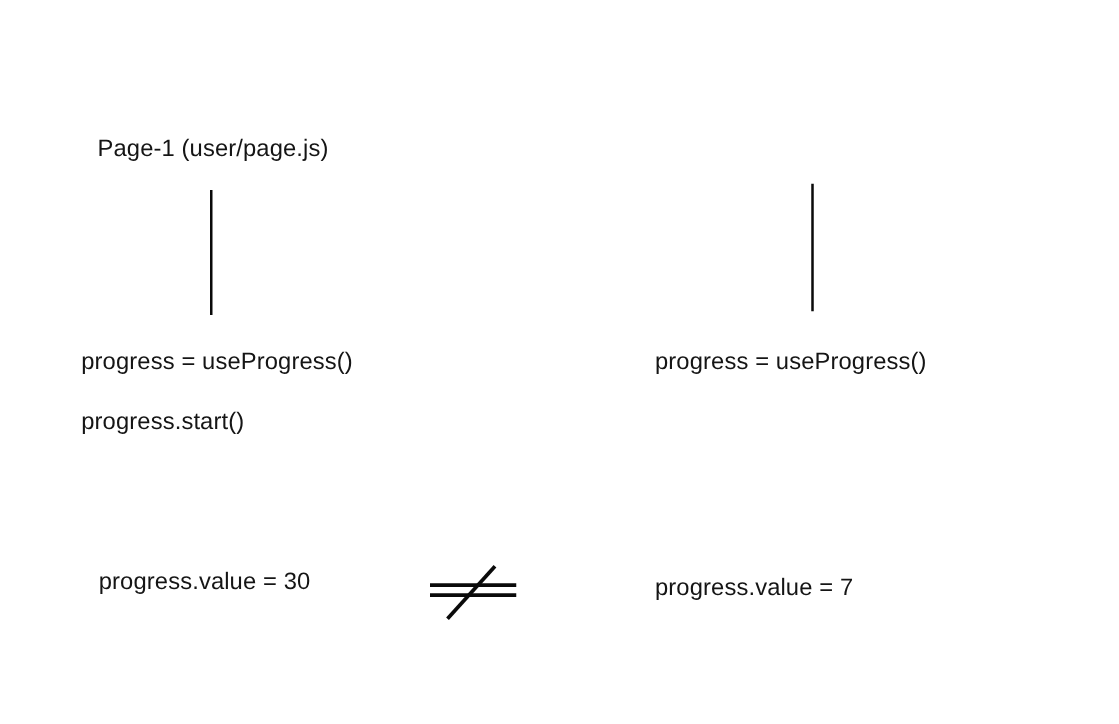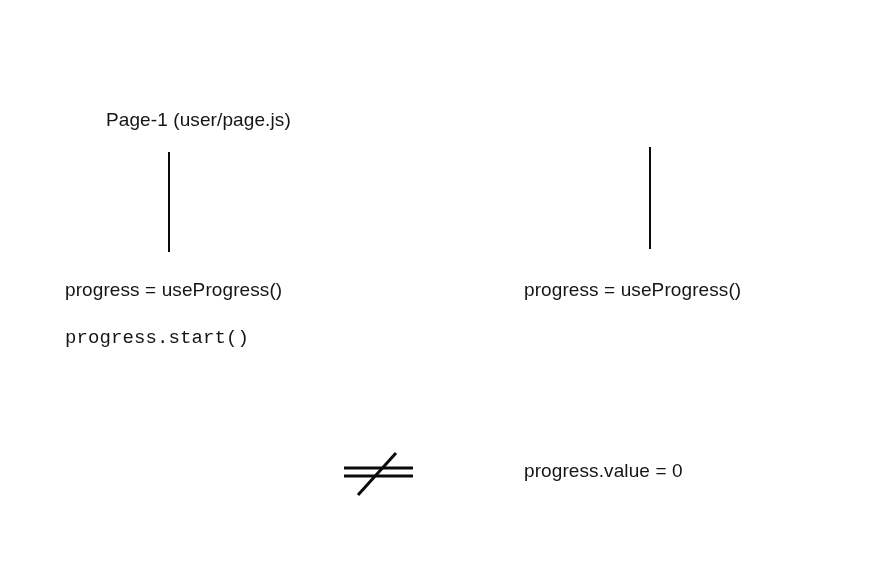--- a/index.html
+++ b/index.html
@@ -24,25 +24,25 @@
     letter-spacing: 0.1px;
   }
   .lifeline {
     position: absolute;
     width: 2px;
     background: #0a0a0a;
   }
   .lifeline-left  { left: 168px; top: 152px; height: 100px; }
   .lifeline-right { left: 649px; top: 147px; height: 102px; }
 
-  .title-left  { left: 78px;  top: 109px; margin-left: 28px; }
+  .title-left  { left: 78px;  top: 109px; }
   .title-right { left: 527px; top: 108px; }
 
   .code-left-1 { left: 65px;  top: 279px; }
-  .code-left-2 { left: 65px;  top: 327px; font-family: Liberation Mono, monospace; }
+  .code-left-2 { left: 65px;  top: 327px; }
   .code-right-1{ left: 524px; top: 279px; }
 
   .value-left  { left: 79px;  top: 455px; }
   .value-right { left: 524px; top: 460px; }
 
   .neq {
     position: absolute;
     left: 339px;
     top: 447px;
     width: 78px;
@@ -56,21 +56,22 @@
 
   <div class="txt title-left">Page-1 (user/page.js)</div>
 
   <div class="lifeline lifeline-left"></div>
   <div class="lifeline lifeline-right"></div>
 
   <div class="txt code-left-1">progress = useProgress()</div>
   <div class="txt code-left-2">progress.start()</div>
   <div class="txt code-right-1">progress = useProgress()</div>
 
-  <div class="txt value-right">progress.value = 0</div>
+  <div class="txt value-left">progress.value = 30</div>
+  <div class="txt value-right">progress.value = 7</div>
 
   <svg class="neq" viewBox="0 0 78 54" xmlns="http://www.w3.org/2000/svg">
     <line x1="5" y1="21" x2="74" y2="21" stroke="#0a0a0a" stroke-width="3"></line>
     <line x1="5" y1="29" x2="74" y2="29" stroke="#0a0a0a" stroke-width="3"></line>
     <line x1="19" y1="48" x2="57" y2="6" stroke="#0a0a0a" stroke-width="3"></line>
   </svg>
 
 </div>
 
 </body></html>

